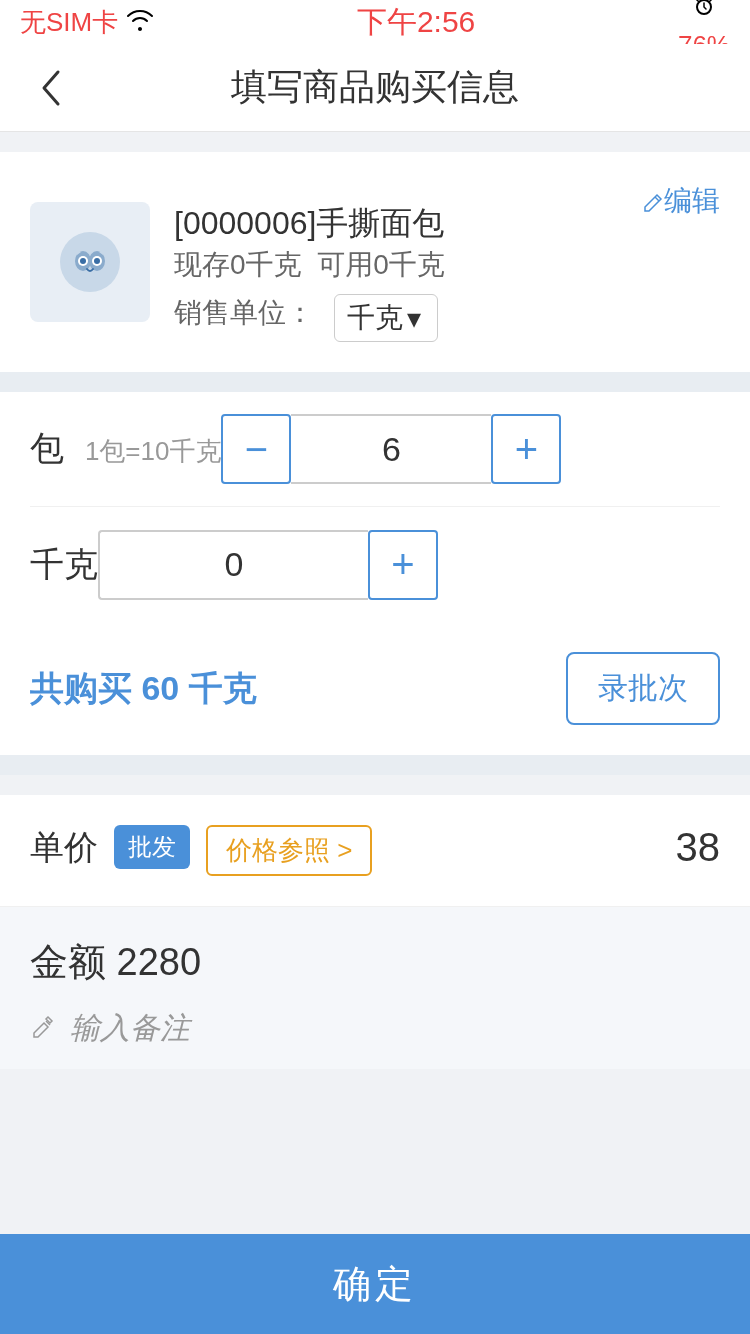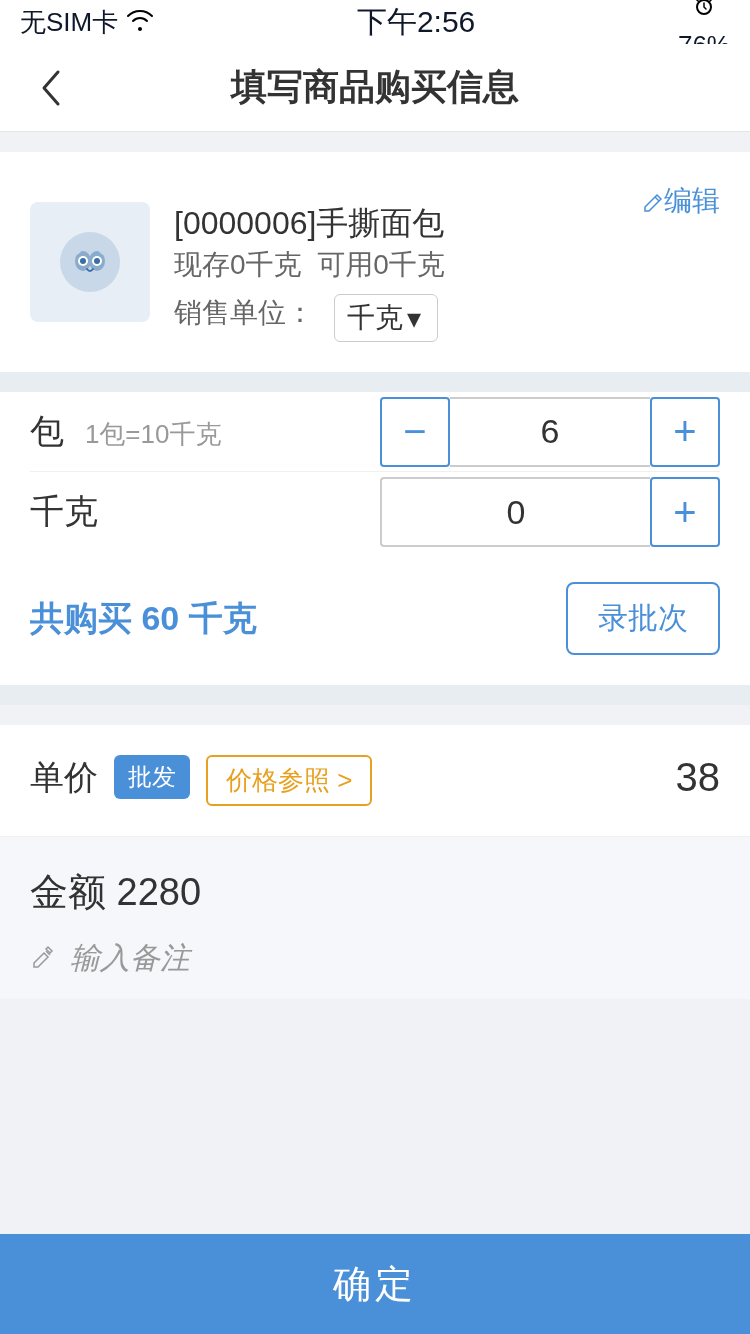--- a/index.html
+++ b/index.html
@@ -16,21 +16,21 @@
     
     .status-bar {
       width: 750px;
       height: 44px;
       background: #fff;
       display: flex;
       align-items: center;
       justify-content: space-between;
       padding: 0 20px;
       font-size: 28px;
-      color: #0f172a;
+      color: #ef4444;
     }
     .status-left {
       display: flex;
       align-items: center;
       gap: 8px;
       font-size: 26px;
     }
     .status-center {
       font-size: 30px;
       font-weight: 500;
@@ -88,21 +88,21 @@
       height: 60px;
       display: flex;
       align-items: center;
       justify-content: center;
       font-size: 44px;
       color: #333;
       cursor: pointer;
     }
     .nav-title {
       font-size: 36px;
-      font-weight: 700;
+      font-weight: 400;
       color: #333;
     }
 
     
     .product-card {
       background: #fff;
       padding: 30px 30px;
       display: flex;
       align-items: flex-start;
       gap: 24px;
@@ -171,22 +171,21 @@
     }
 
     
     .qty-section {
       background: #fff;
       padding: 0 30px;
     }
     .qty-row {
       display: flex;
       align-items: center;
-      justify-content: space-between;
-      height: 80px;
+      height: 115px;
       border-bottom: 1px solid #f0f0f0;
     }
     .qty-label {
       font-size: 34px;
       color: #333;
     }
     .qty-sub-label {
       font-size: 26px;
       color: #999;
       margin-left: 12px;

